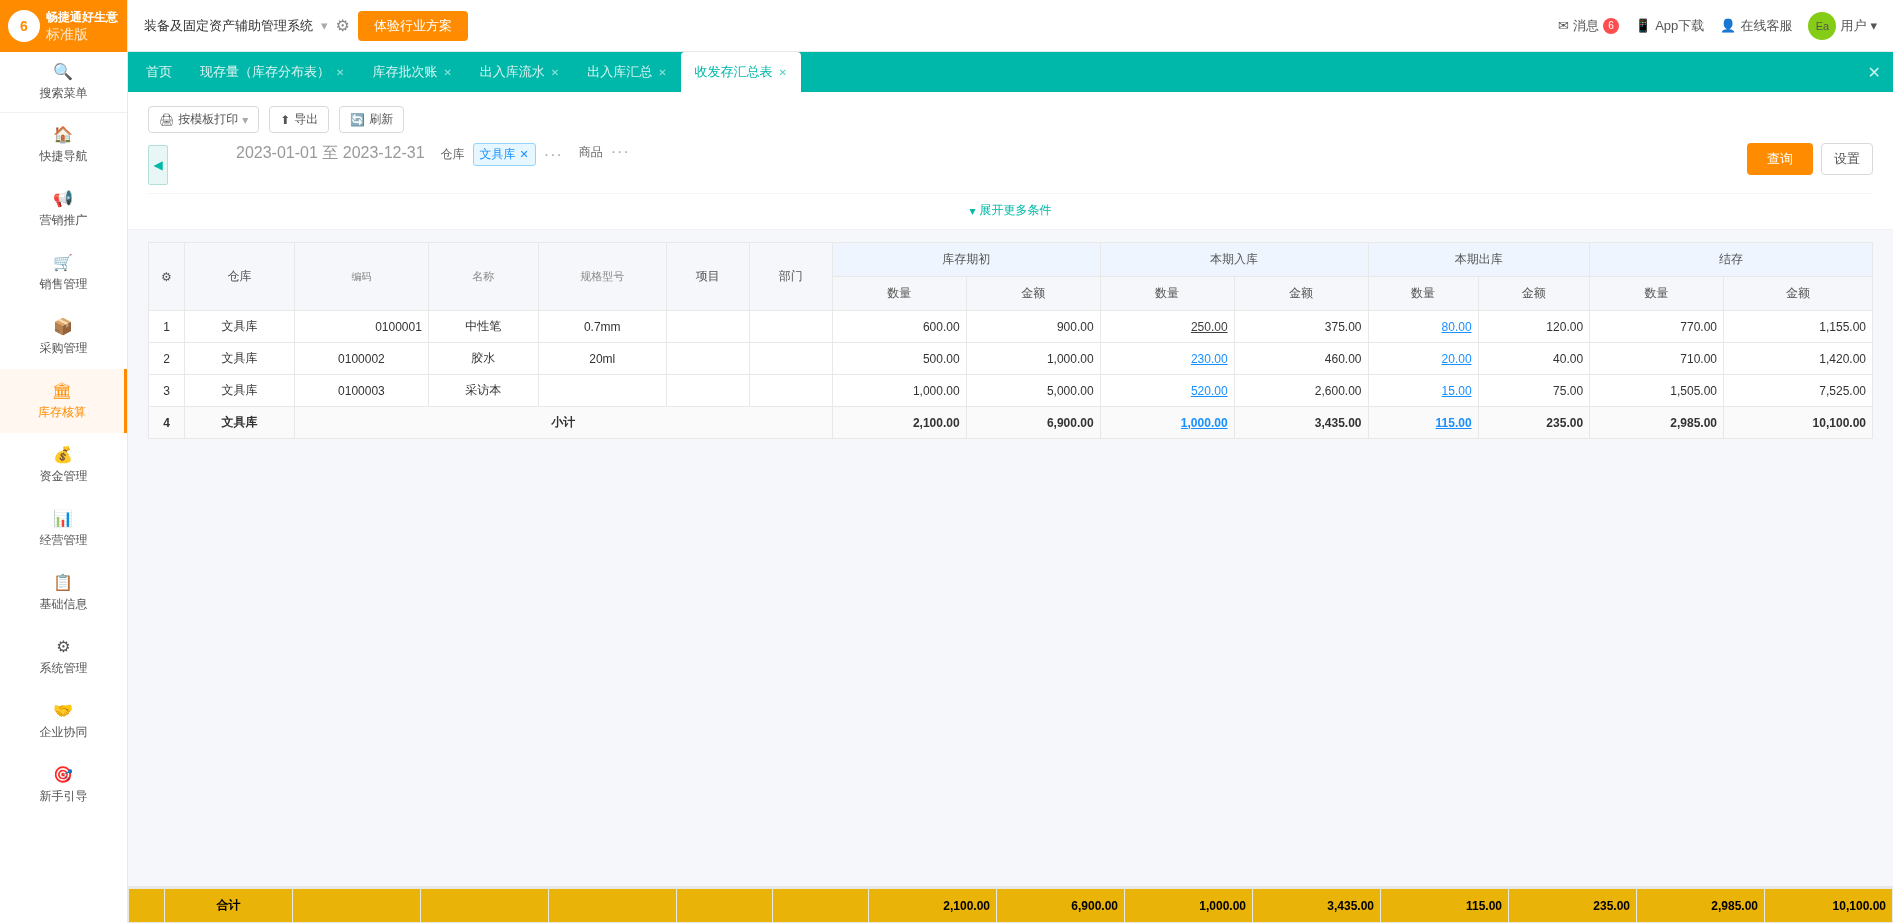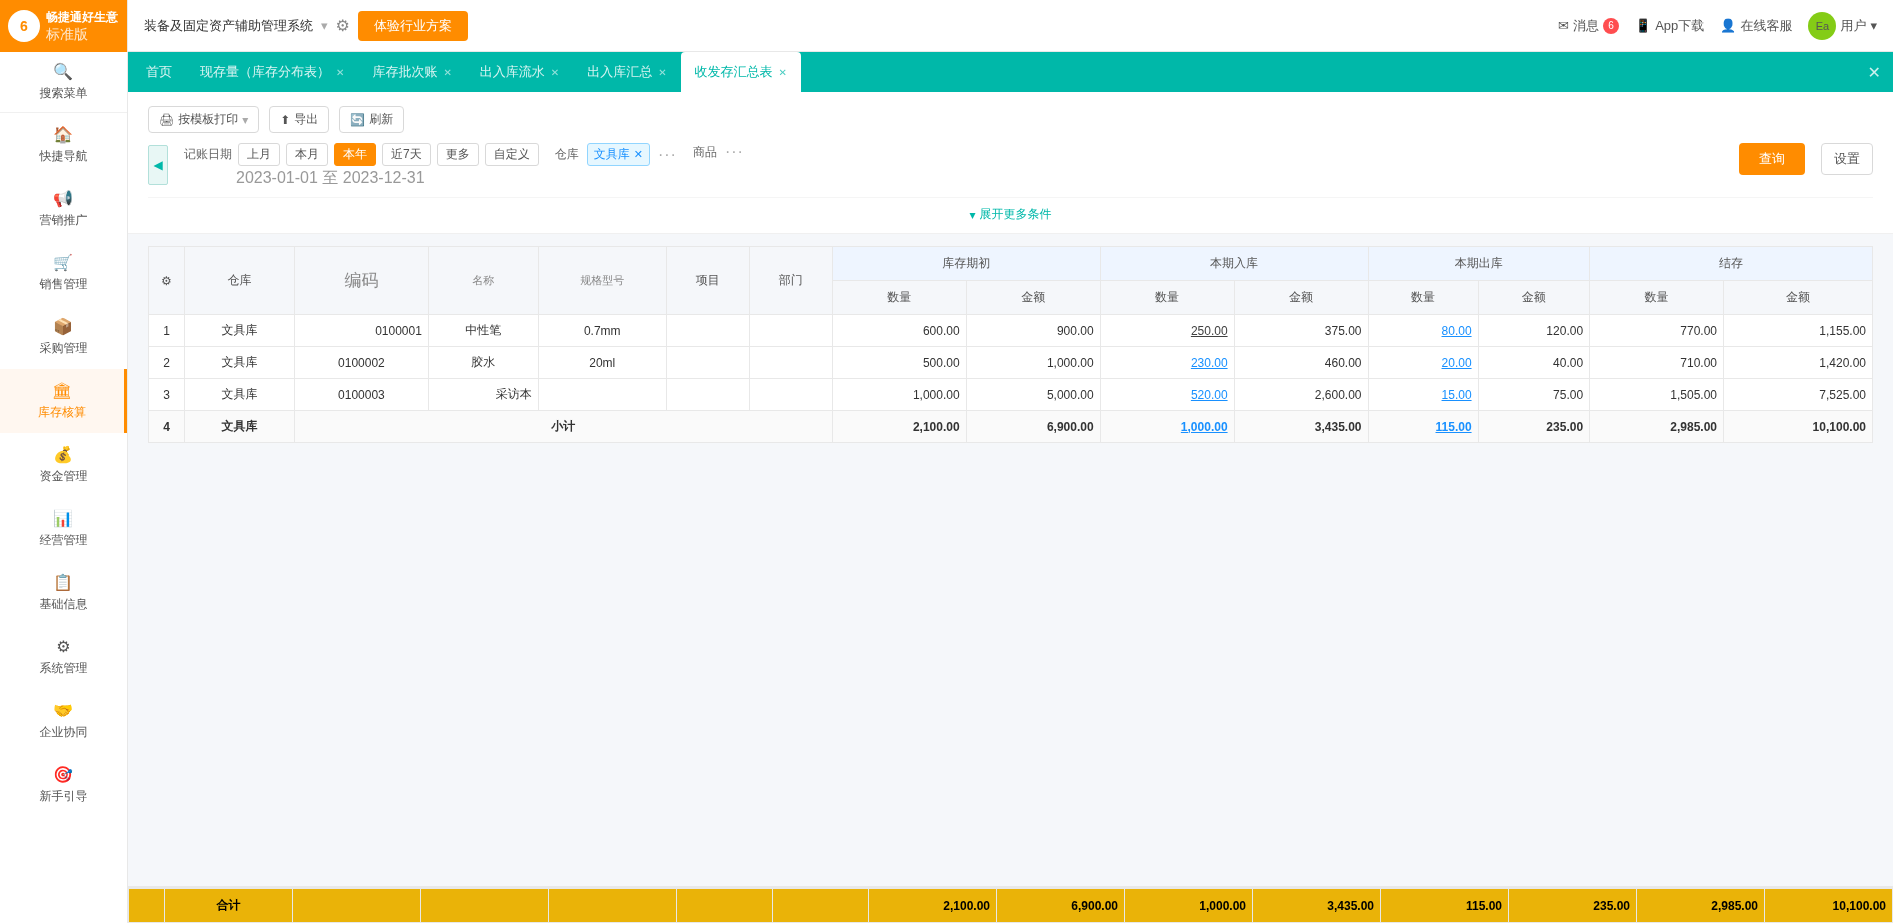--- a/index.html
+++ b/index.html
@@ -211,65 +211,56 @@
     </div>
 
     <div style="background:#fff;padding:10px 20px;border-bottom:1px solid #f0f0f0;">
       <div style="display:flex;align-items:flex-start;gap:16px;">
 
         <div style="display:flex;align-items:center;margin-top:2px;">
           <div class="collapse-btn" style="background:#e8f7f5;border-color:#b2e0da;color:#00b8a9;">◀</div>
         </div>
 
         <div style="display:flex;flex-direction:column;gap:2px;">
-          <div style="display:flex;align-items:center;gap:6px;">
-            <span style="color:#666;font-size:12px;">记账日期</span>
-            <button class="filter-btn">上月</button>
-            <button class="filter-btn">本月</button>
-            <button class="filter-btn active">本年</button>
-            <button class="filter-btn">近7天</button>
-            <button class="filter-btn">更多</button>
-            <button class="filter-btn">自定义</button>
-          </div>
           <div style="font-size:16px;color:#999;padding-left:52px;">2023-01-01 至 2023-12-31</div>
         </div>
 
         <div style="display:flex;align-items:center;gap:8px;">
           <span style="color:#666;font-size:12px;">仓库</span>
           <div class="warehouse-tag">
             <span>文具库</span>
             <span class="warehouse-tag-close">✕</span>
           </div>
           <span style="color:#aaa;font-size:16px;cursor:pointer;letter-spacing:1px;">···</span>
         </div>
 
         <div style="display:flex;align-items:center;gap:8px;">
           <span style="color:#666;font-size:12px;">商品</span>
           <span style="color:#aaa;font-size:16px;cursor:pointer;letter-spacing:1px;">···</span>
         </div>
 
-        <div style="margin-left:auto;display:flex;gap:16px;">
+        <div style="margin-left:auto;display:flex;gap:8px;">
           <button class="btn-query">查询</button>
           <button class="btn-setting">设置</button>
         </div>
       </div>
 
       <div style="display:flex;align-items:center;justify-content:center;color:#00b8a9;font-size:12px;cursor:pointer;gap:4px;padding-top:8px;border-top:1px solid #f5f5f5;margin-top:8px;">
         <span>▾</span>
         <span>展开更多条件</span>
       </div>
     </div>
 
     <div class="table-container">
       <table class="data-table">
         <thead>
           <tr>
             <th rowspan="2" class="gear-th">⚙</th>
             <th rowspan="2">仓库</th>
-            <th rowspan="2" style="font-size:17px;color:#888;">编码</th>
+            <th rowspan="2" style="font-size:10px;color:#888;">编码</th>
             <th rowspan="2" style="font-size:11px;color:#888;">名称</th>
             <th rowspan="2" style="font-size:11px;color:#888;">规格型号</th>
             <th rowspan="2">项目</th>
             <th rowspan="2">部门</th>
             <th colspan="2" class="th-group">库存期初</th>
             <th colspan="2" class="th-group">本期入库</th>
             <th colspan="2" class="th-group">本期出库</th>
             <th colspan="2" class="th-group">结存</th>
           </tr>
           <tr>
@@ -316,21 +307,21 @@
     <td style="text-align:right;">460.00</td>
     <td style="text-align:right;color:#1890ff;text-decoration:underline;cursor:pointer;">20.00</td>
     <td style="text-align:right;">40.00</td>
     <td style="text-align:right;">710.00</td>
     <td style="text-align:right;">1,420.00</td>
   </tr>
             <tr>
     <td style="text-align:center;">3</td>
     <td style="text-align:center;">文具库</td>
     <td style="text-align:center;">0100003</td>
-    <td style="text-align:right;">采访本</td>
+    <td style="text-align:center;">采访本</td>
     <td style="text-align:center;"></td>
     <td style="text-align:center;"></td>
     <td style="text-align:center;"></td>
     <td style="text-align:right;">1,000.00</td>
     <td style="text-align:right;">5,000.00</td>
     <td style="text-align:right;color:#1890ff;text-decoration:underline;cursor:pointer;">520.00</td>
     <td style="text-align:right;">2,600.00</td>
     <td style="text-align:right;color:#1890ff;text-decoration:underline;cursor:pointer;">15.00</td>
     <td style="text-align:right;">75.00</td>
     <td style="text-align:right;">1,505.00</td>

